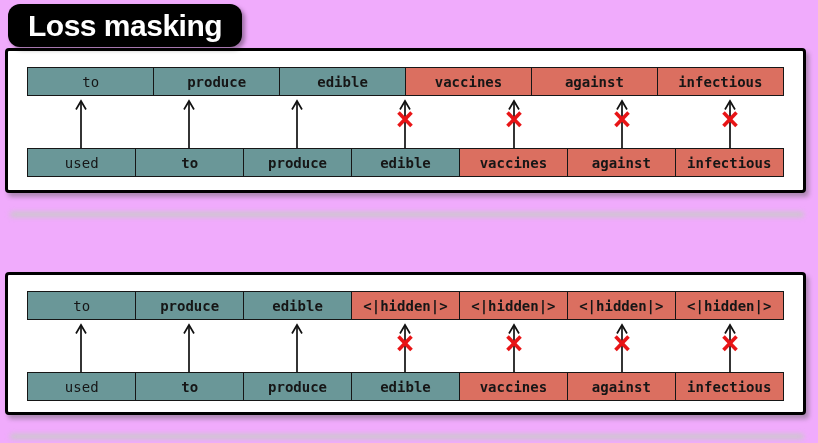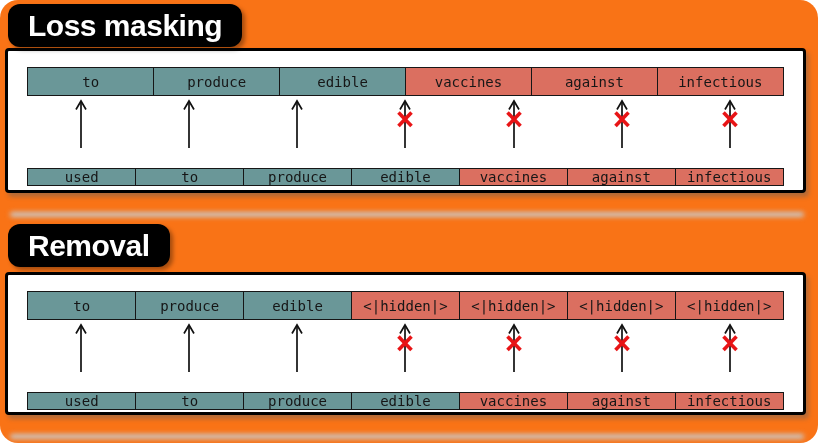--- a/index.html
+++ b/index.html
@@ -1,47 +1,46 @@
 <!DOCTYPE html>
 <html style="--kept: #6a9798; --masked: #db6f60; --tok-border: #161616; --tok-text: #161616; --tab-bg: #000000; --tab-text: #ffffff; --panel-bg: #ffffff; --panel-border: #000000;"><head>
 <meta charset="utf-8">
 <style>
   html,body{margin:0;padding:0;background:#ffffff;}
   .stage{
-    position:relative;width:818px;height:443px;background:#f97316;overflow:hidden;
+    position:relative;width:818px;height:443px;background:#f0abfc;overflow:hidden;
     font-family:"Liberation Sans",sans-serif;
-    border-radius:18px;
   }
   .panel{position:absolute;inset:0;}
   .tab{
     position:absolute;left:8px;height:43px;display:flex;align-items:center;
     padding:0 20px;background:var(--tab-bg,#000);color:var(--tab-text,#fff);
     font-weight:bold;font-size:30px;letter-spacing:-0.5px;border-radius:12px;
     box-shadow:3px 3px 4px rgba(0,0,0,0.35);z-index:2;white-space:nowrap;
   }
   .p1 .tab{top:4px;}
   .p2 .tab{top:224px;}
   .pbox{
     position:absolute;left:5px;width:801px;height:145px;box-sizing:border-box;
     background:var(--panel-bg,#fff);border:3px solid var(--panel-border,#000);
     border-radius:4px;box-shadow:3px 4px 4px rgba(95,95,95,0.45);z-index:1;
   }
   .p1 .pbox{top:48px;}
   .p2 .pbox{top:272px;height:143px;}
   .trow,.brow,.arrows{position:absolute;left:19px;width:757px;display:flex;}
   .trow{top:16px;height:29px;}
   .arrows{top:45px;height:52px;}
-  .brow{top:111px;height:29px;align-items:center;}
+  .brow{top:97px;height:29px;}
   .cell{
     flex:1 1 0;display:flex;align-items:center;justify-content:center;
     border:1.5px solid var(--tok-border,#161616);box-sizing:border-box;
     font-family:"DejaVu Sans Mono",monospace;font-size:14px;
     color:var(--tok-text,#161616);overflow:hidden;white-space:nowrap;
   }
-  .cell + .cell{margin-left:-1.5px;}
+  .cell + .cell{margin-left:-1.5px;font-weight:bold;}
   .cell.kept{background:var(--kept,#6a9798);}
   .cell.masked{background:var(--masked,#db6f60);}
   .arrow-slot{flex:1 1 0;display:flex;justify-content:center;align-items:stretch;}
   .ground{
     position:absolute;left:10px;width:794px;height:5px;background:#c9c9c9;
     border-radius:3px;filter:blur(2.5px);z-index:0;
   }
   .p1 .ground{top:212px;}
   .p2 .ground{top:434px;}
 </style>
@@ -120,21 +119,20 @@
           <div class="cell kept">edible</div>
           <div class="cell masked">vaccines</div>
           <div class="cell masked">against</div>
           <div class="cell masked">infectious</div>
         </div>
     </div>
     <div class="ground"></div>
   </section>
 
   <section class="panel p2">
-    <div class="tab">Removal</div>
     <div class="pbox">
       <div class="trow">
           <div class="cell kept">to</div>
           <div class="cell kept">produce</div>
           <div class="cell kept">edible</div>
           <div class="cell masked">&lt;|hidden|&gt;</div>
           <div class="cell masked">&lt;|hidden|&gt;</div>
           <div class="cell masked">&lt;|hidden|&gt;</div>
           <div class="cell masked">&lt;|hidden|&gt;</div>
         </div>

